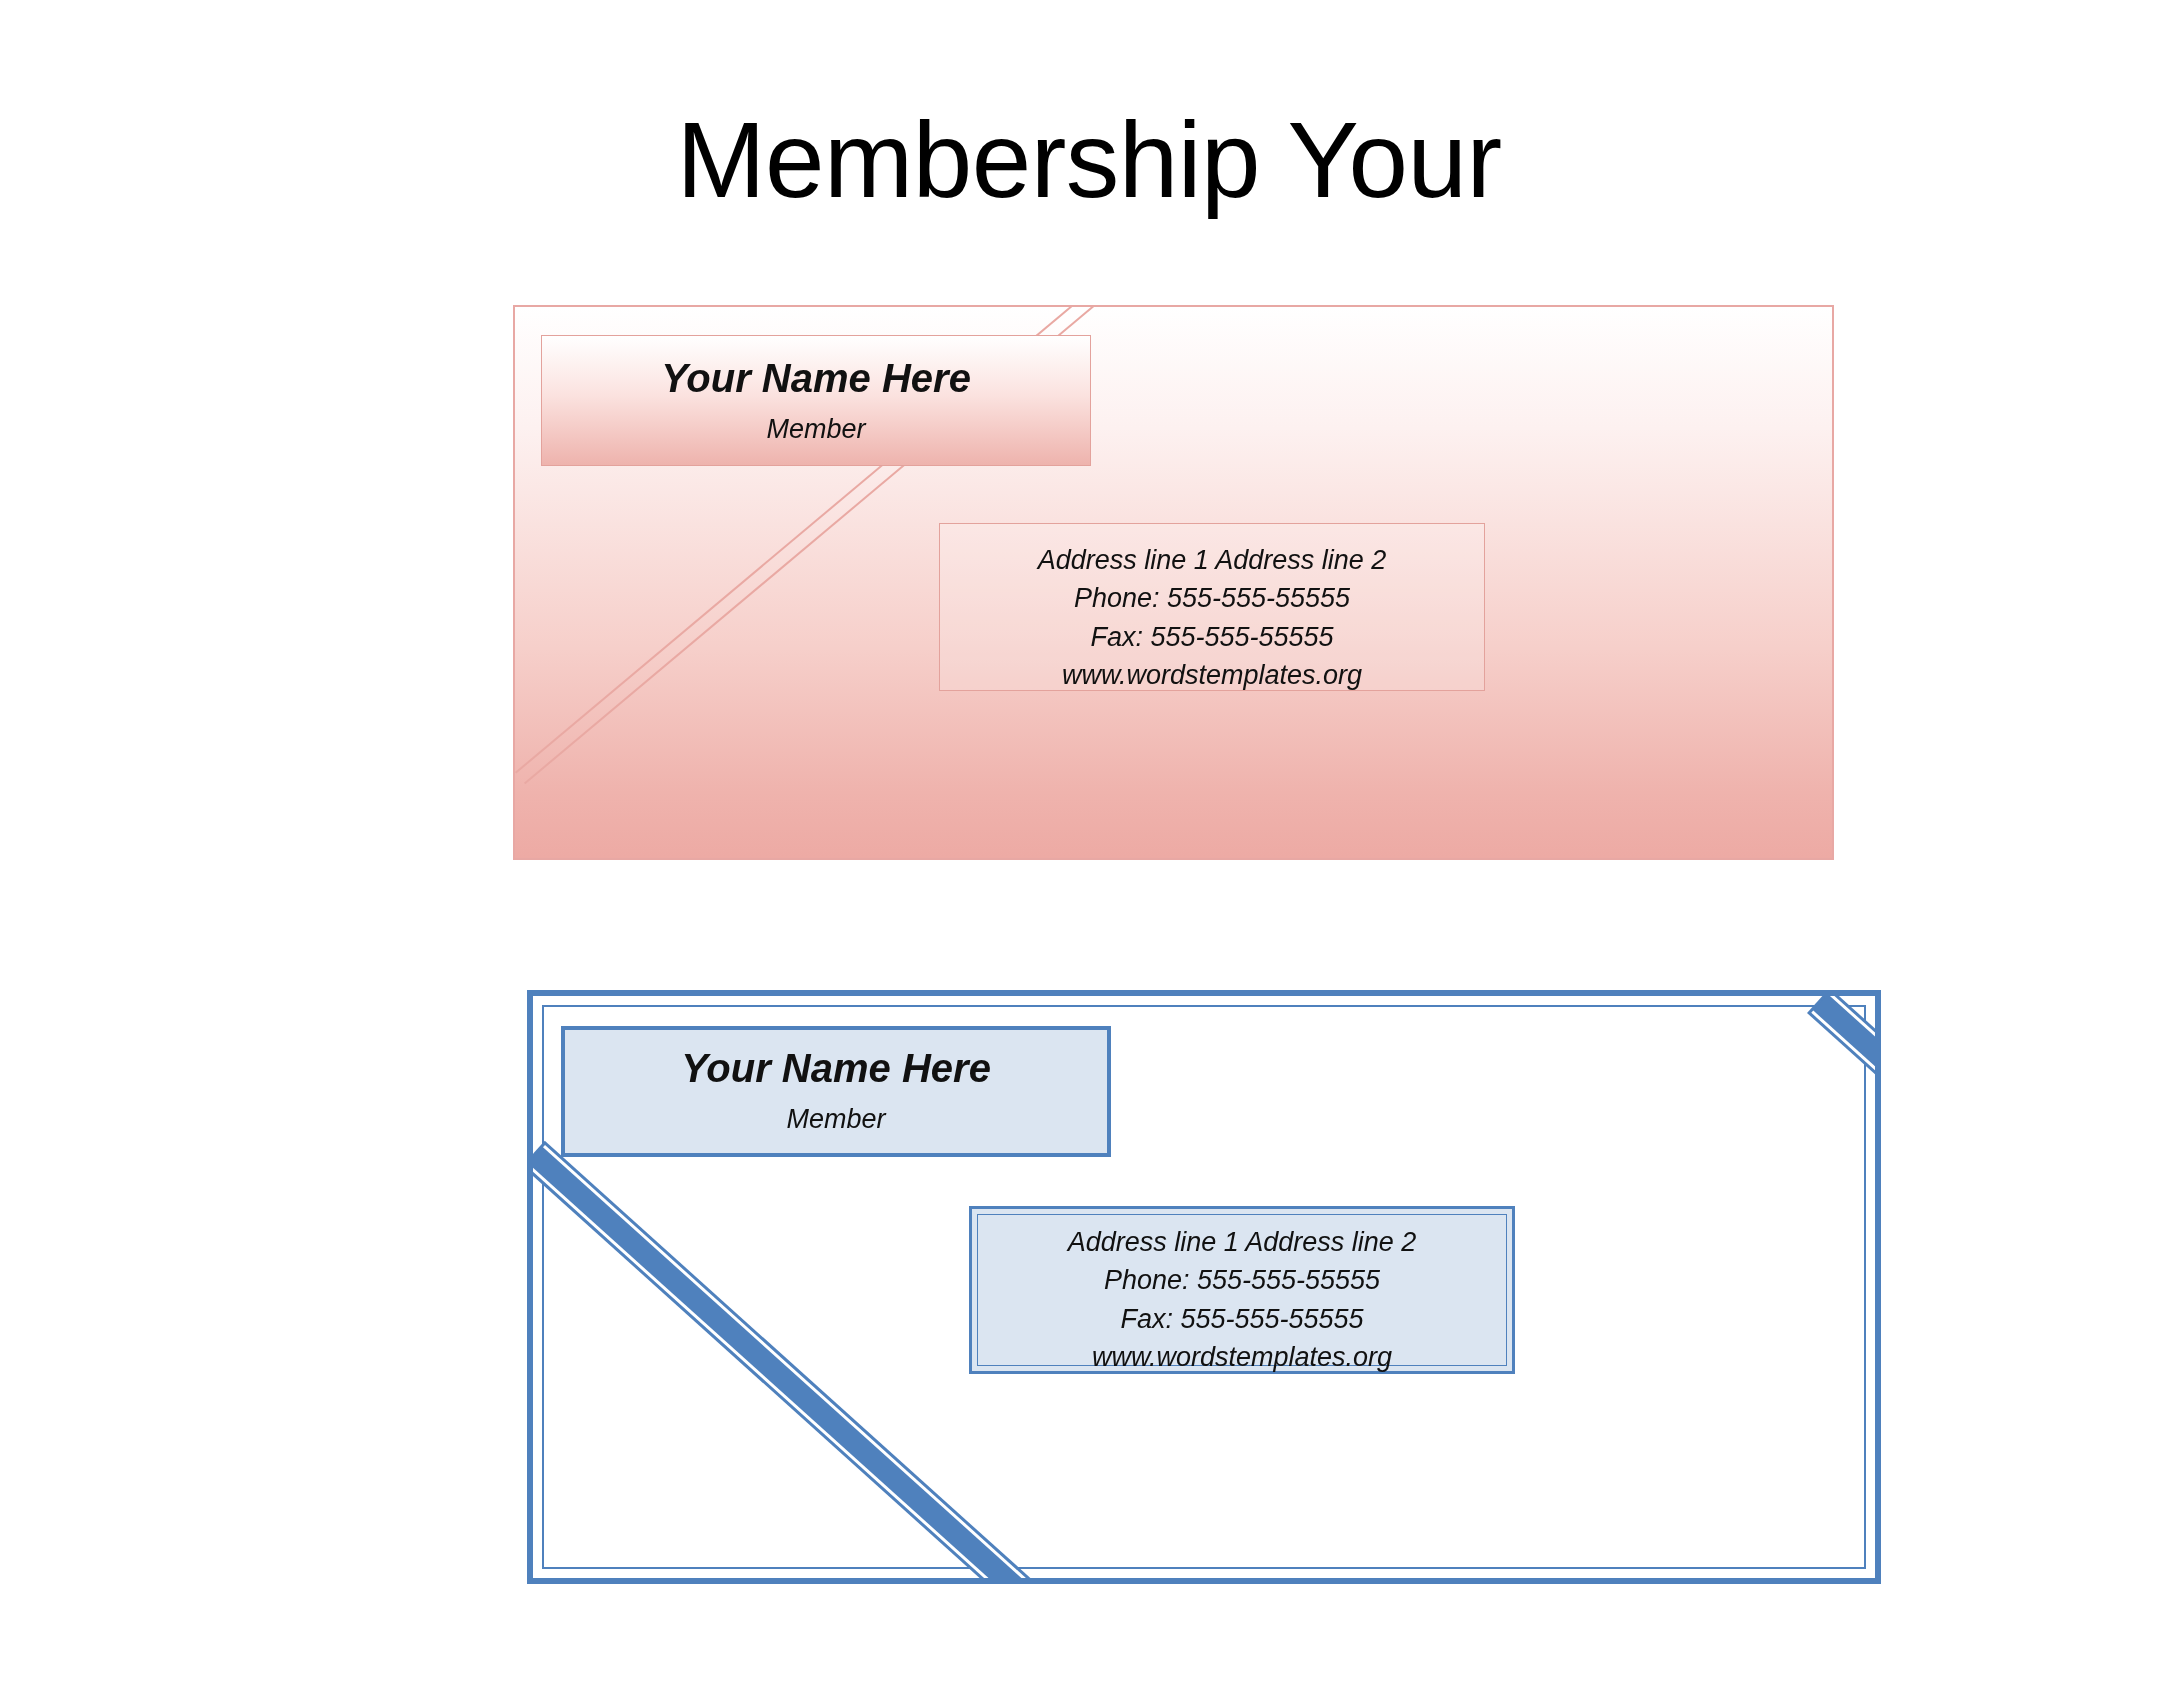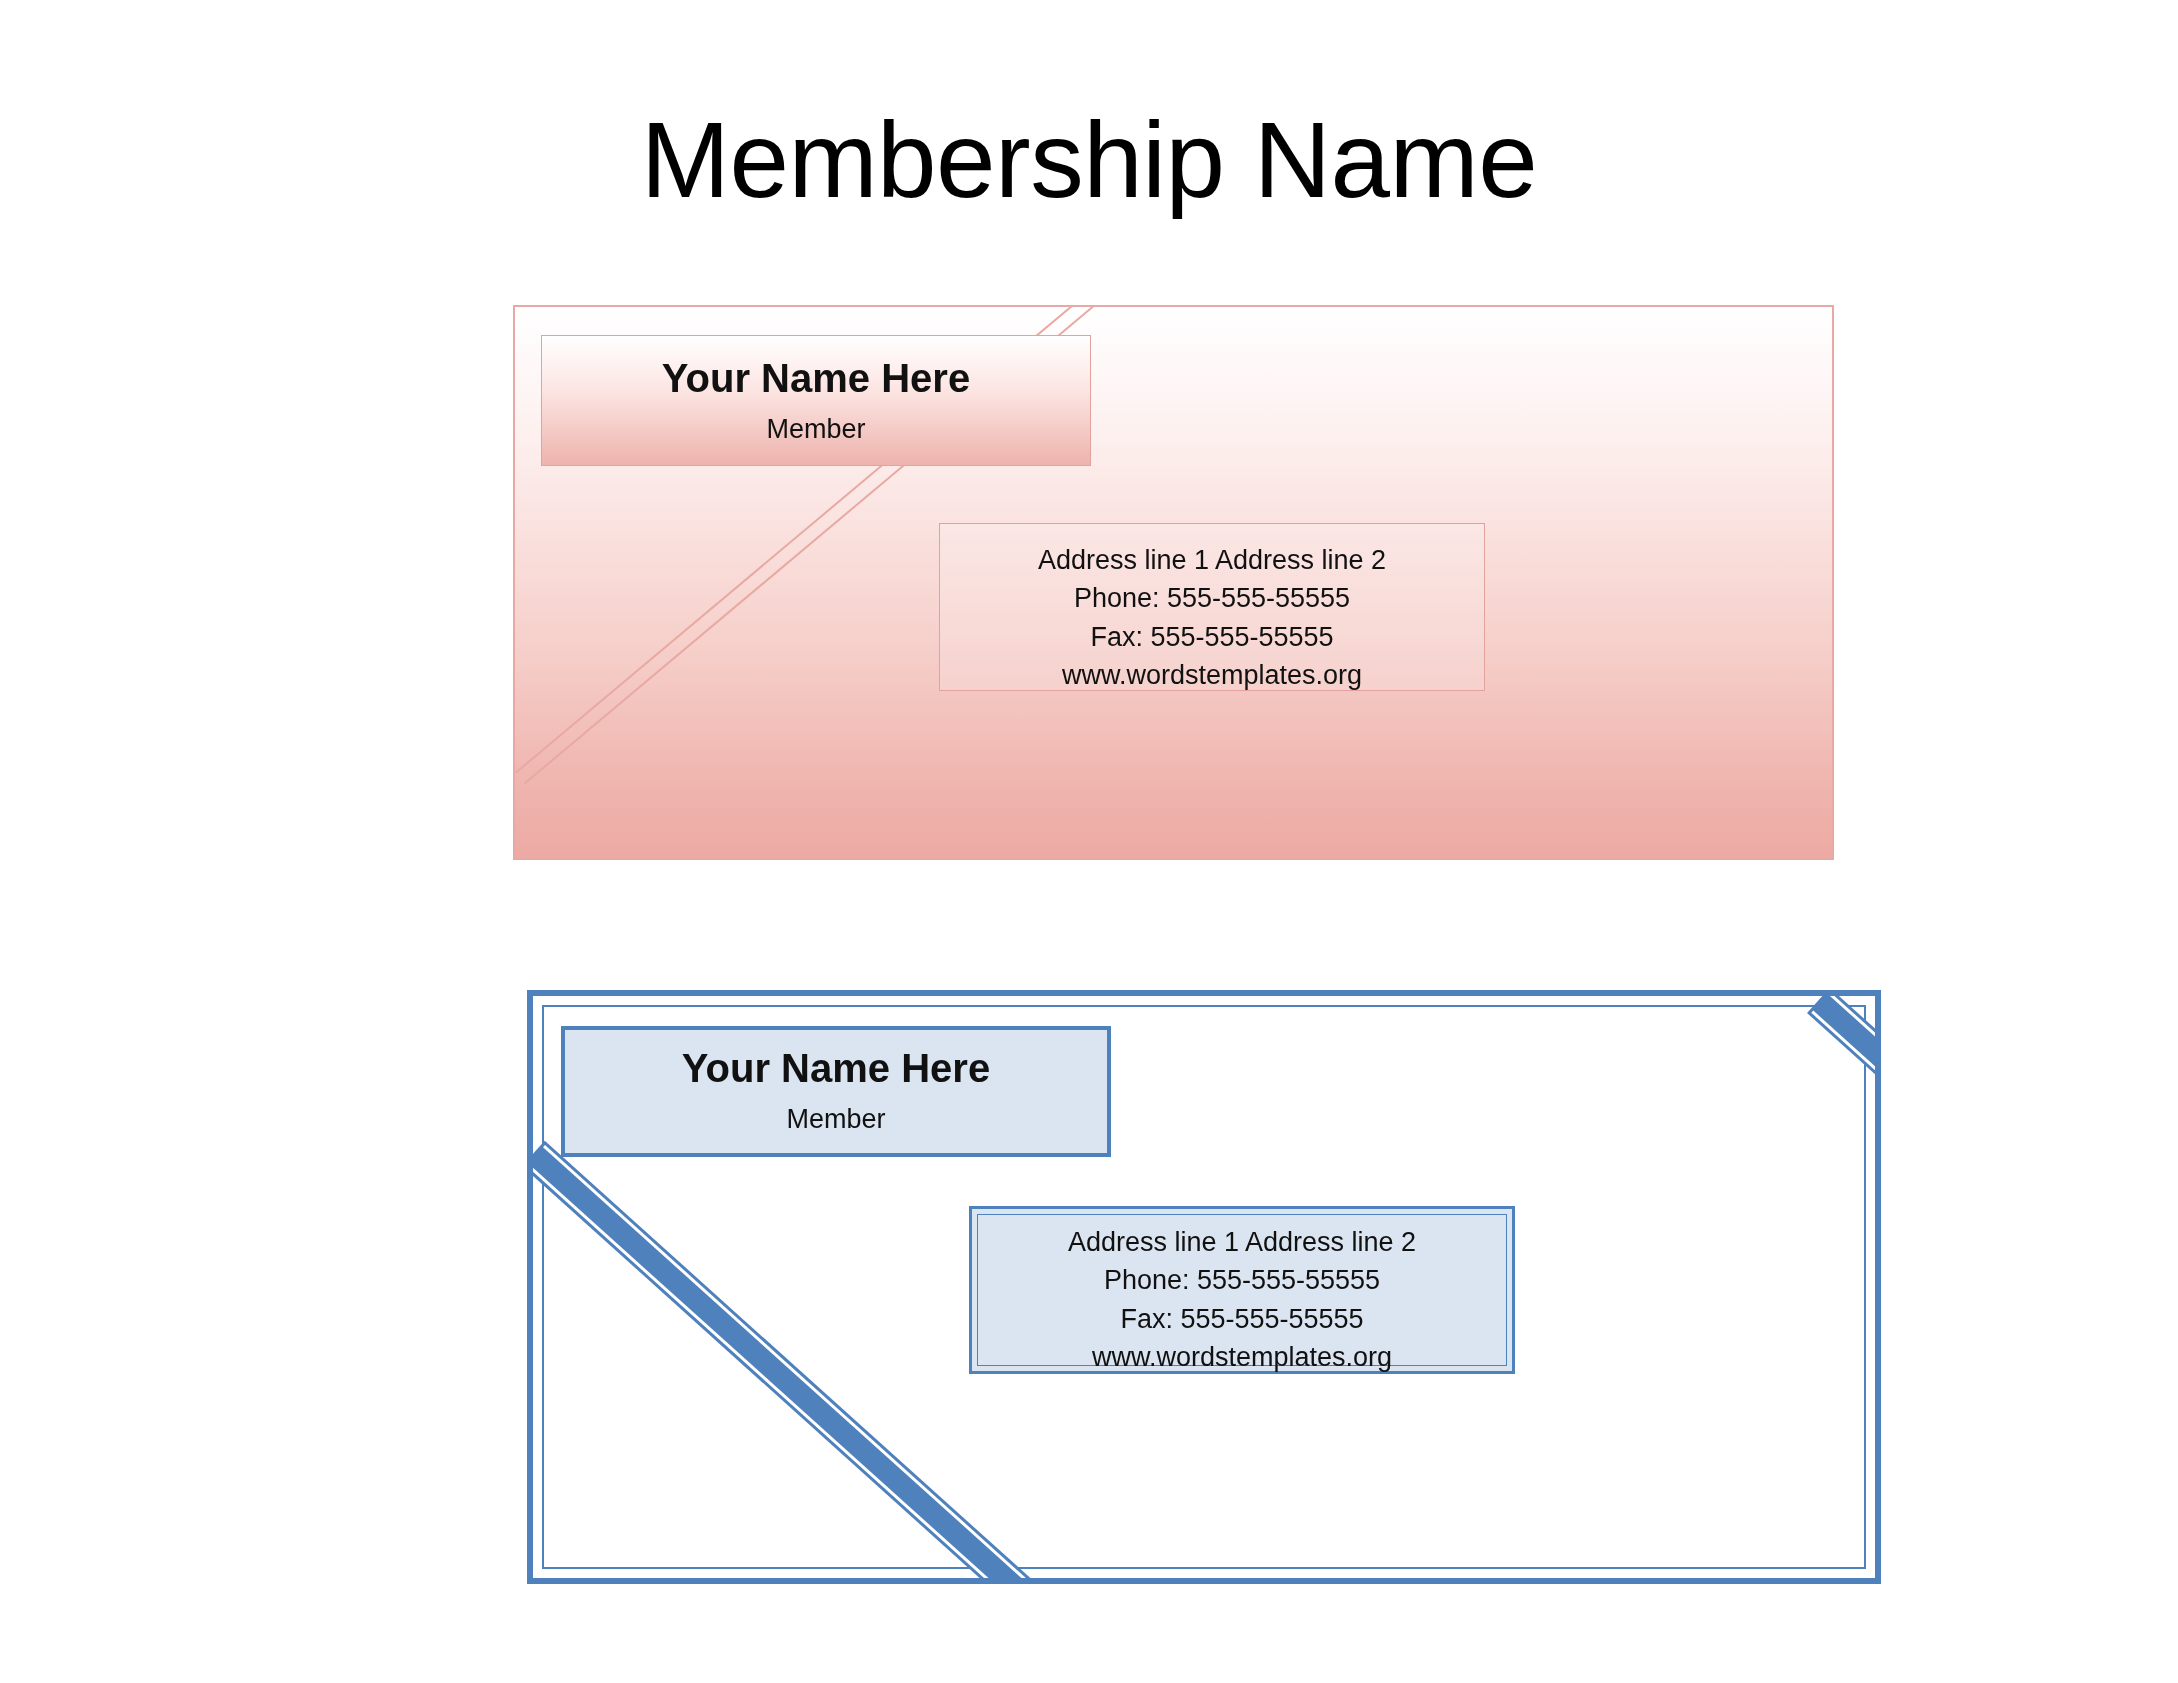--- a/index.html
+++ b/index.html
@@ -27,20 +27,21 @@
     color: #000000;
     font-weight: 400;
     letter-spacing: -0.5px;
   }
 
   
   .card {
     position: absolute;
     box-sizing: border-box;
     overflow: hidden;
+    font-style: italic;
   }
 
   
   .card-red {
     left: 513px;
     top: 305px;
     width: 1321px;
     height: 555px;
     border: 2px solid #e8a8a4;
     background: linear-gradient(to bottom, #ffffff 0%, #fdf1f0 22%, #f6cfca 62%, #efb3ad 88%, #edaaa4 100%);
@@ -188,21 +189,21 @@
   .addr-box-blue div.ln {
     font-size: 27px;
     color: #111111;
     line-height: 1.42;
     position: relative;
   }
 </style>
 </head>
 <body>
 
-<div class="page-title">Membership Name</div>
+<div class="page-title">Membership Your</div>
 
 <div class="card card-red">
 
   <div class="stripe stripe-r2"></div>
 
   <div class="name-box-red">
     <div class="nm">Your Name Here</div>
     <div class="role">Member</div>
   </div>
 

